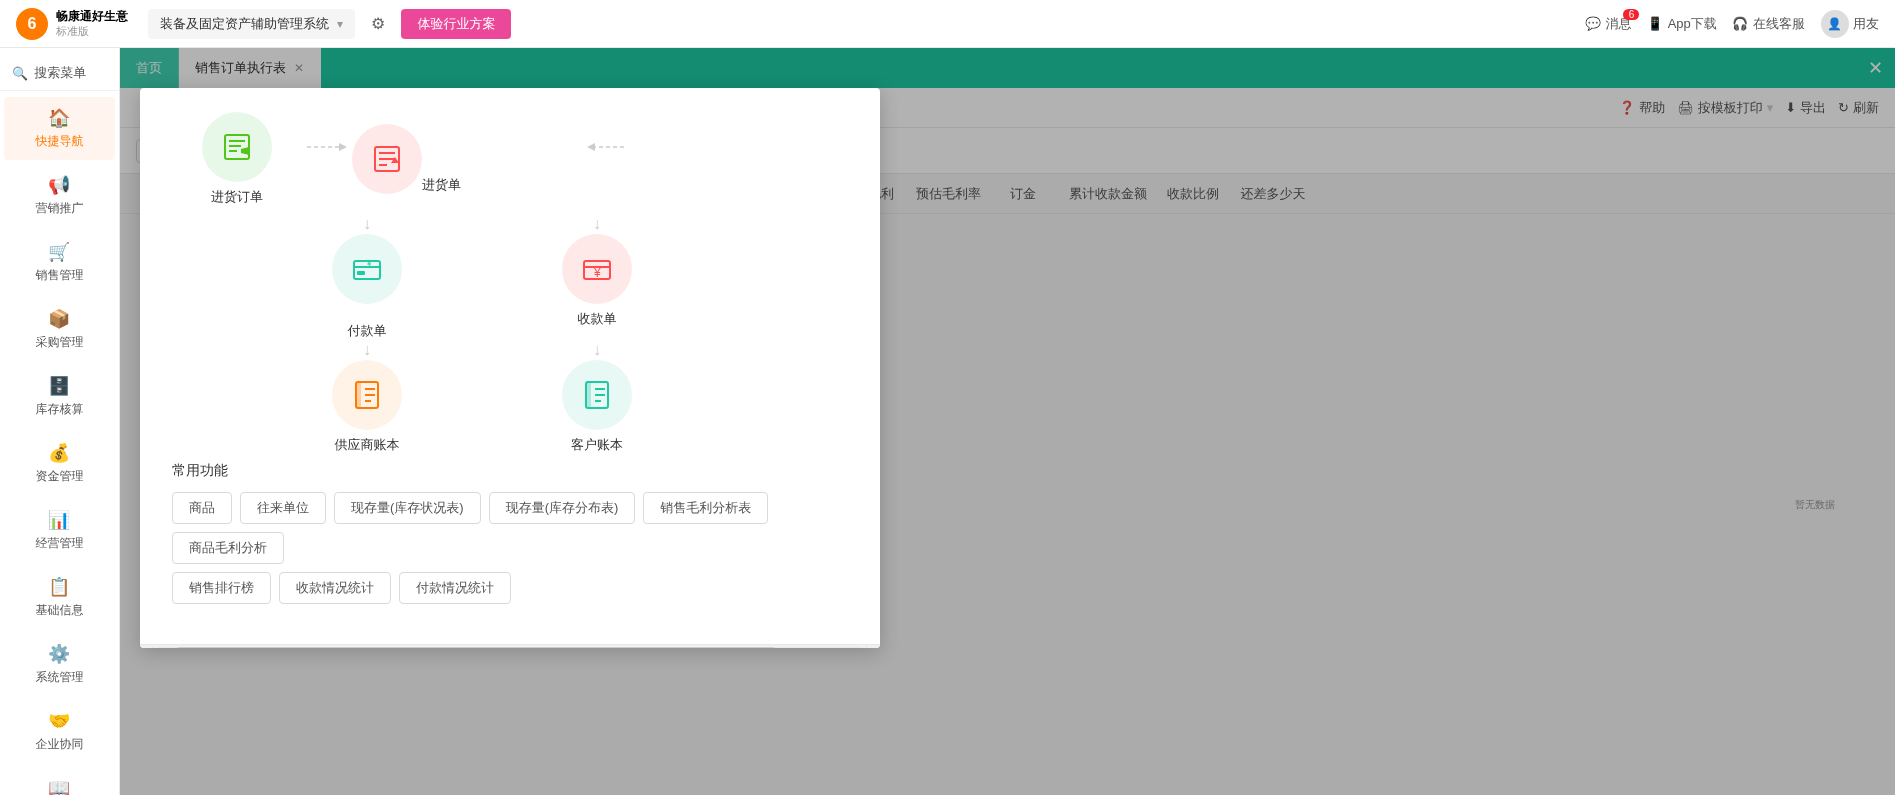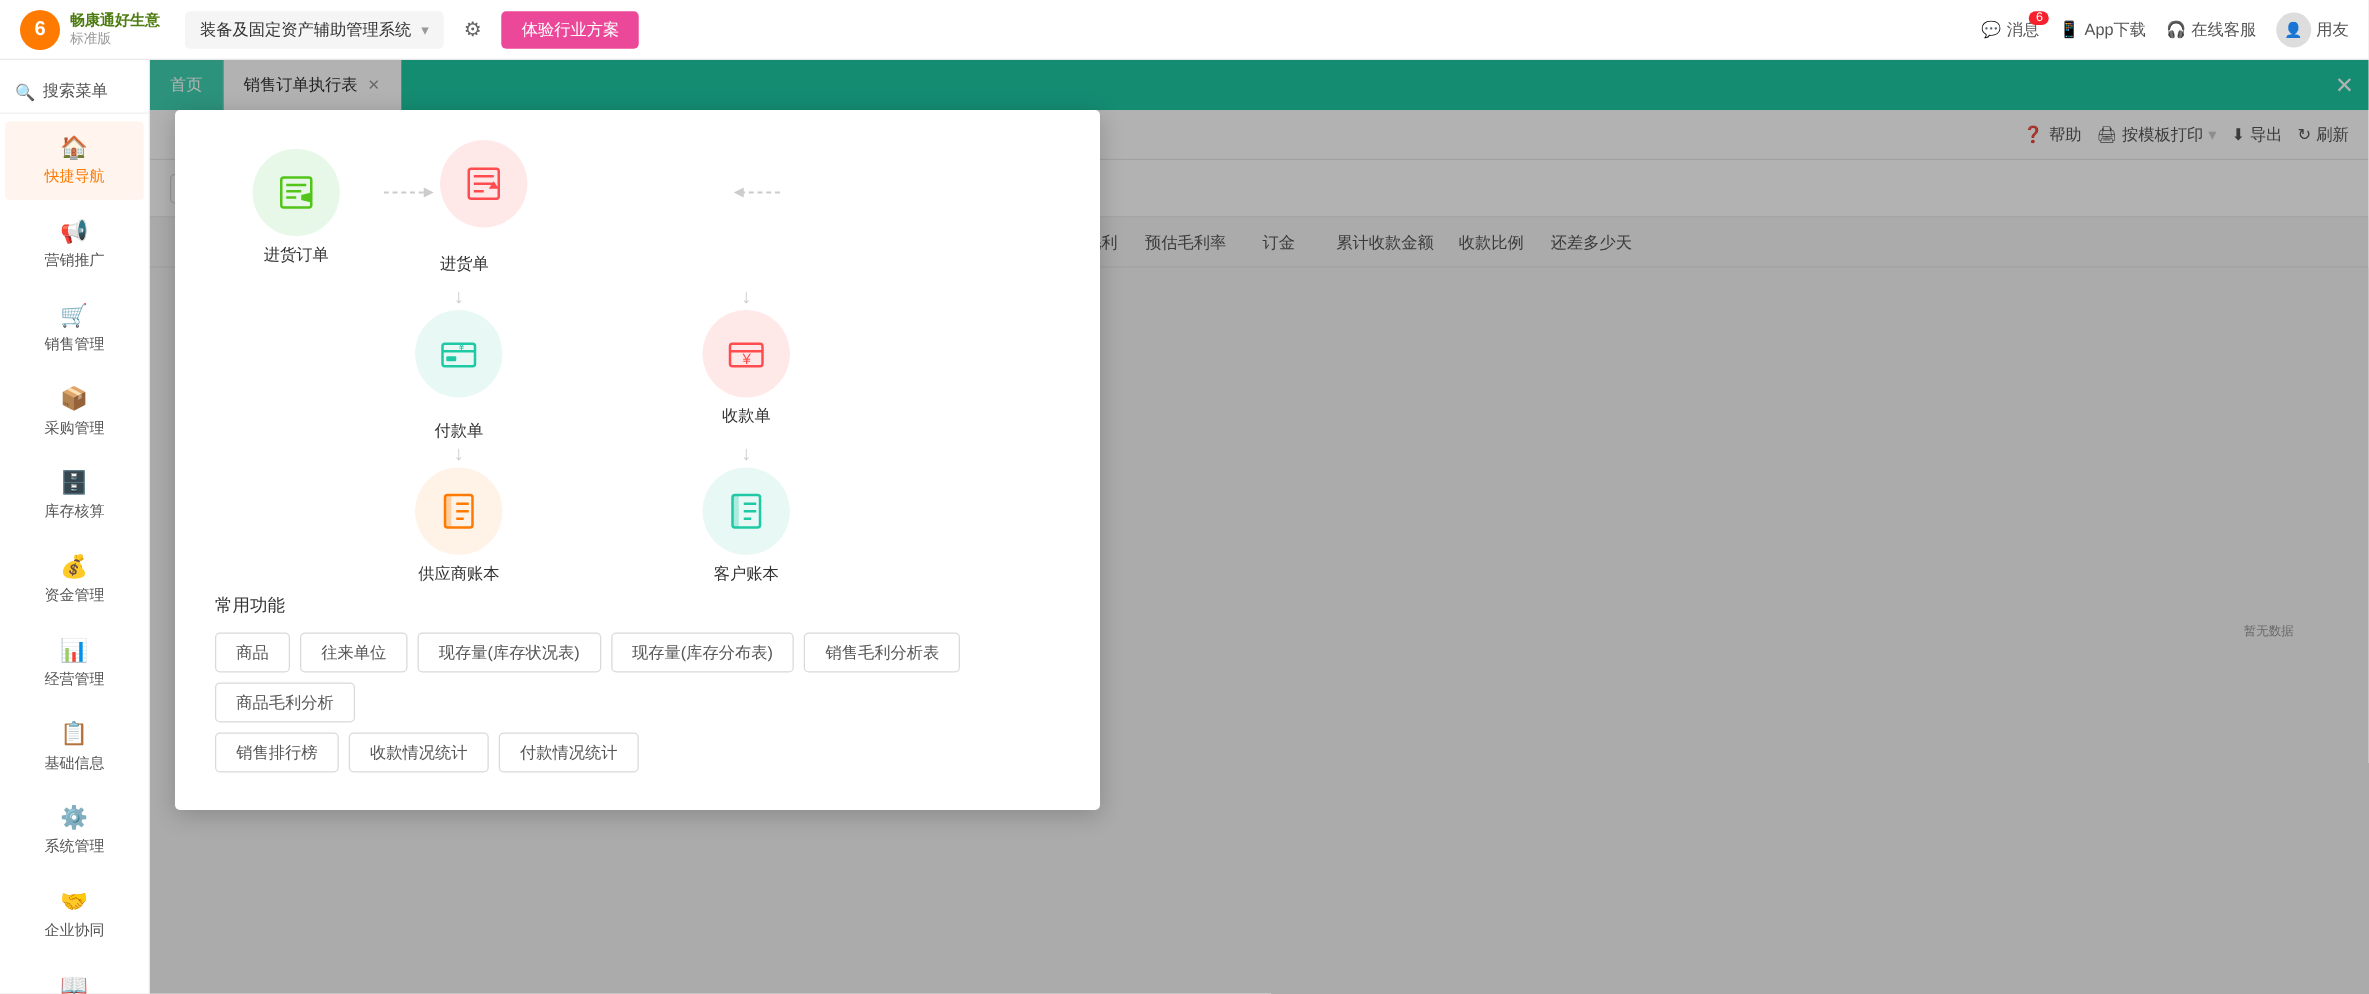--- a/index.html
+++ b/index.html
@@ -430,21 +430,21 @@
     .col-remain { width: 90px; }
   </style>
 </head>
 <body>
 
 <div class="top-header">
   <div class="top-header-left">
     <div class="logo-area">
       <div class="logo-icon">6</div>
       <div class="logo-text">
-        <div style="font-weight:bold;color:#4d7c0f;font-size:12px;">畅康通好生意</div>
+        <div style="font-weight:bold;color:#000000;font-size:12px;">畅康通好生意</div>
         <div style="color:#999;font-size:11px;">标准版</div>
       </div>
     </div>
     <div class="app-title-area">
       <span class="app-title">装备及固定资产辅助管理系统</span>
       <span class="app-title-arrow">▾</span>
     </div>
     <div class="settings-icon-btn">⚙</div>
     <button class="trial-btn">体验行业方案</button>
   </div>
@@ -621,21 +621,21 @@
                 <span class="flow-label">进货订单</span>
               </div>
 
               <div style="width:50px;display:flex;align-items:center;justify-content:center;padding-bottom:24px;">
                 <svg width="40" height="12">
                     <line x1="0" y1="6" x2="35" y2="6" stroke="#ccc" stroke-width="1.5" stroke-dasharray="4,3"></line>
                     <polygon points="32,2 40,6 32,10" fill="#ccc"></polygon>
                   </svg>
               </div>
 
-              <div style="display:flex;flex-direction:column;align-items:flex-start;width:130px;gap:20px;">
+              <div style="display:flex;align-items:flex-end;width:130px;gap:0;">
                 <div class="flow-circle pink">
                   <svg width="32" height="32" viewBox="0 0 32 32">
                       <rect x="4" y="4" width="24" height="24" rx="2" fill="none" stroke="#ff4d4f" stroke-width="2"></rect>
                       <line x1="8" y1="10" x2="24" y2="10" stroke="#ff4d4f" stroke-width="2"></line>
                       <line x1="8" y1="16" x2="24" y2="16" stroke="#ff4d4f" stroke-width="2"></line>
                       <line x1="8" y1="22" x2="16" y2="22" stroke="#ff4d4f" stroke-width="2"></line>
                       <path d="M20 20 L28 20 L24 14 Z" fill="#ff4d4f"></path>
                     </svg>
                 </div>
                 <span class="flow-label">进货单</span>

